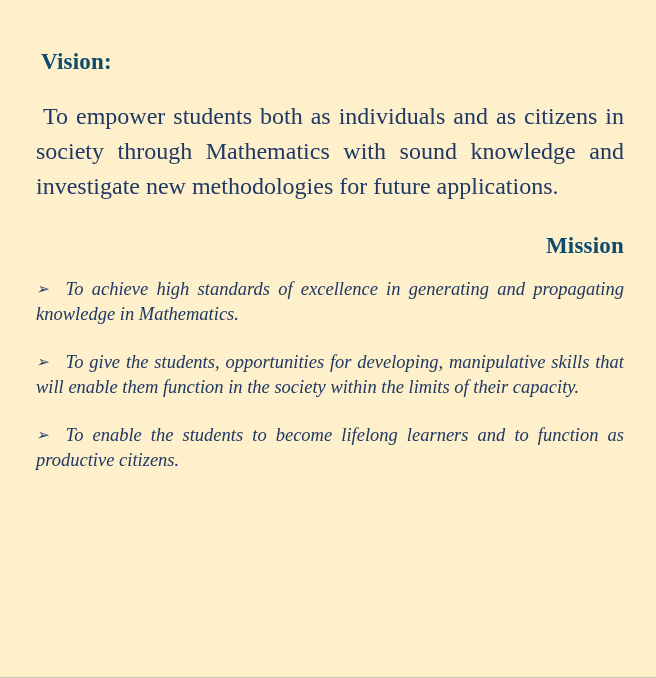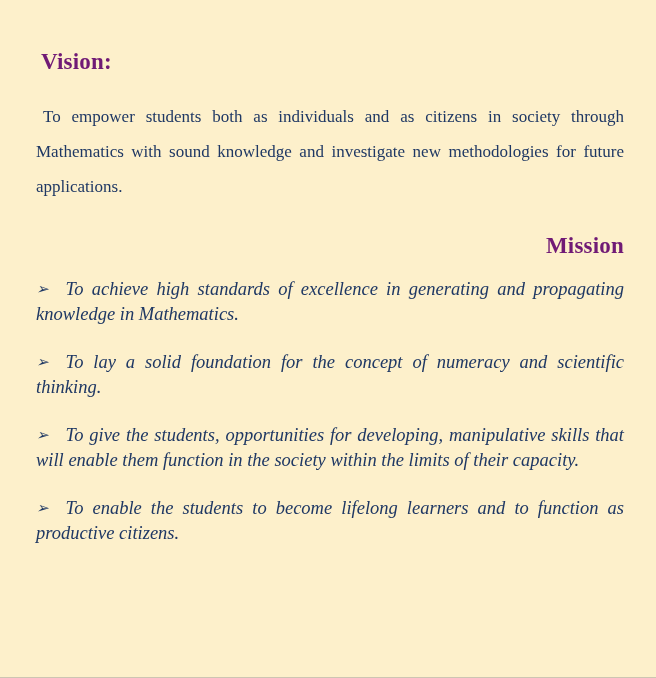--- a/index.html
+++ b/index.html
@@ -15,37 +15,37 @@
     font-family: "Liberation Serif", "DejaVu Serif", serif;
     color: #1f3864;
   }
   .page {
     box-sizing: border-box;
     width: 656px;
     height: 678px;
     padding: 48px 32px 0 36px;
   }
   .heading {
-    color: #701a75;
+    color: #0c4a6e;
     font-weight: bold;
     font-size: 23px;
     line-height: 27px;
     margin: 0;
     letter-spacing: 0.2px;
   }
   .heading.vision {
     padding-left: 5px;
   }
   .heading.mission {
     padding-left: 11px;
     margin-top: 28px;
     text-align: right;
   }
   .vision-para {
-    font-size: 17px;
+    font-size: 24px;
     line-height: 35px;
     text-align: justify;
     text-indent: 7px;
     margin: 24px 0 0 0;
   }
   .bullet {
     font-size: 18.5px;
     line-height: 23.5px;
     text-align: justify;
     margin: 0 0 25px 0;
@@ -75,21 +75,20 @@
 <main class="page">
 
   <h1 class="heading vision">Vision:</h1>
 
   <p class="vision-para">To empower students both as individuals and as citizens in society through Mathematics with sound knowledge and investigate new methodologies for future applications.</p>
 
   <h2 class="heading mission">Mission</h2>
 
   <p class="bullet first"><span class="marker">➢</span><span>To achieve high standards of excellence in generating and  propagating knowledge in Mathematics.</span></p>
 
-  <p class="bullet"><span class="marker">➢</span><span>To lay a solid foundation for the concept of numeracy and scientific thinking.</span></p>
 
   <p class="bullet"><span class="marker">➢</span><span>To give the students, opportunities for developing, manipulative skills that will enable them function in the society within the limits of their capacity.</span></p>
 
 
   <p class="bullet"><span class="marker">➢</span><span>To enable the students to become lifelong learners and to function as productive citizens.</span></p>
 
 </main>
 
 <div class="bottom-edge"></div>
 

